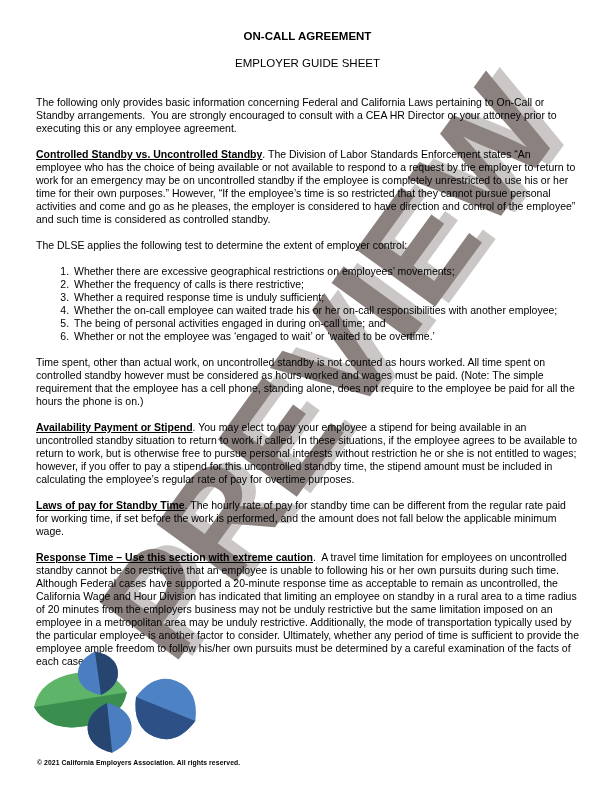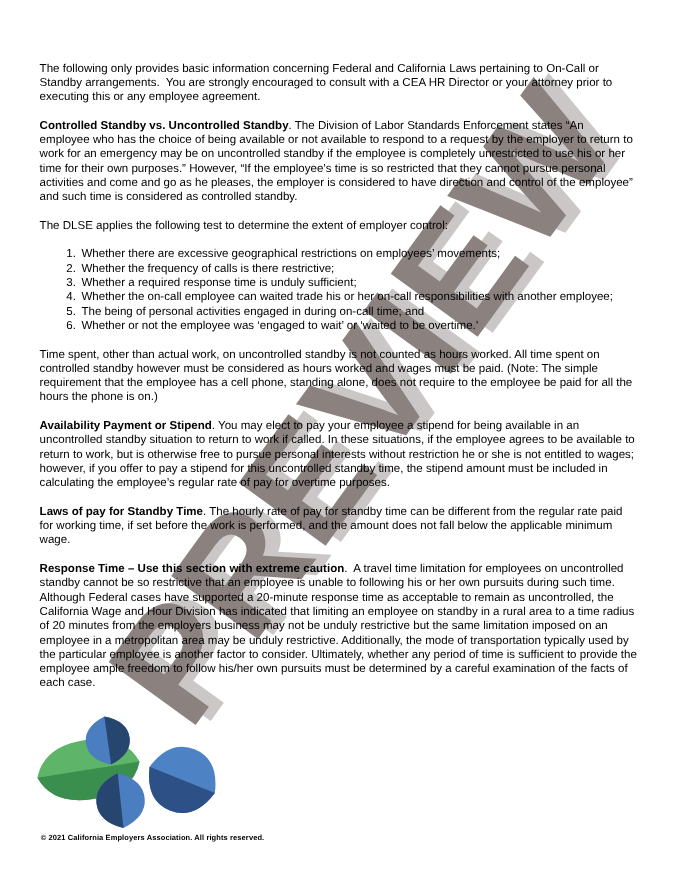--- a/index.html
+++ b/index.html
@@ -15,37 +15,39 @@
     -webkit-user-select:none;user-select:none;
   }
   .content{
     position:absolute;left:36px;top:30px;width:543px;z-index:2;
     font-size:10.5px;line-height:13px;
   }
   .doc-title{font-size:11.5px;font-weight:bold;text-align:center;margin:0;}
   .doc-subtitle{font-size:11.5px;font-weight:normal;text-align:center;margin:14px 0 0;}
   .content p{margin:13px 0 0;white-space:pre-wrap;}
   .intro{font-weight:normal;margin-top:26px !important;}
-  .hd{font-weight:bold;}
+  .hd{font-weight:bold;text-decoration:underline;}
   ol.test-list{margin:13px 0 0;padding-left:36px;}
   ol.test-list li{margin:0;padding-left:2px;white-space:pre-wrap;}
   .logo{position:absolute;left:24px;top:645px;z-index:2;}
   .footer{
     position:absolute;left:37px;top:759px;z-index:3;
     font-size:6.8px;font-weight:bold;letter-spacing:0.1px;
   }
 </style>
 </head>
 <body>
 
 <div class="page">
 
   <div class="watermark">PREVIEW</div>
 
   <div class="content">
+    <h1 class="doc-title">ON-CALL AGREEMENT</h1>
+    <h2 class="doc-subtitle">EMPLOYER GUIDE SHEET</h2>
 
     <p class="intro">The following only provides basic information concerning Federal and California Laws pertaining to On-Call or Standby arrangements.  You are strongly encouraged to consult with a CEA HR Director or your attorney prior to executing this or any employee agreement.</p>
 
     <p><span class="hd">Controlled Standby vs. Uncontrolled Standby</span><span>. The Division of Labor Standards Enforcement states “An employee who has the choice of being available or not available to respond to a request by the employer to return to work for an emergency may be on uncontrolled standby if the employee is completely unrestricted to use his or her time for their own purposes.” However, “If the employee’s time is so restricted that they cannot pursue personal activities and come and go as he pleases, the employer is considered to have direction and control of the employee” and such time is considered as controlled standby.</span></p>
 
     <p>The DLSE applies the following test to determine the extent of employer control:</p>
 
     <ol class="test-list">
       <li>Whether there are excessive geographical restrictions on employees’ movements;</li>
       <li>Whether the frequency of calls is there restrictive;</li>

